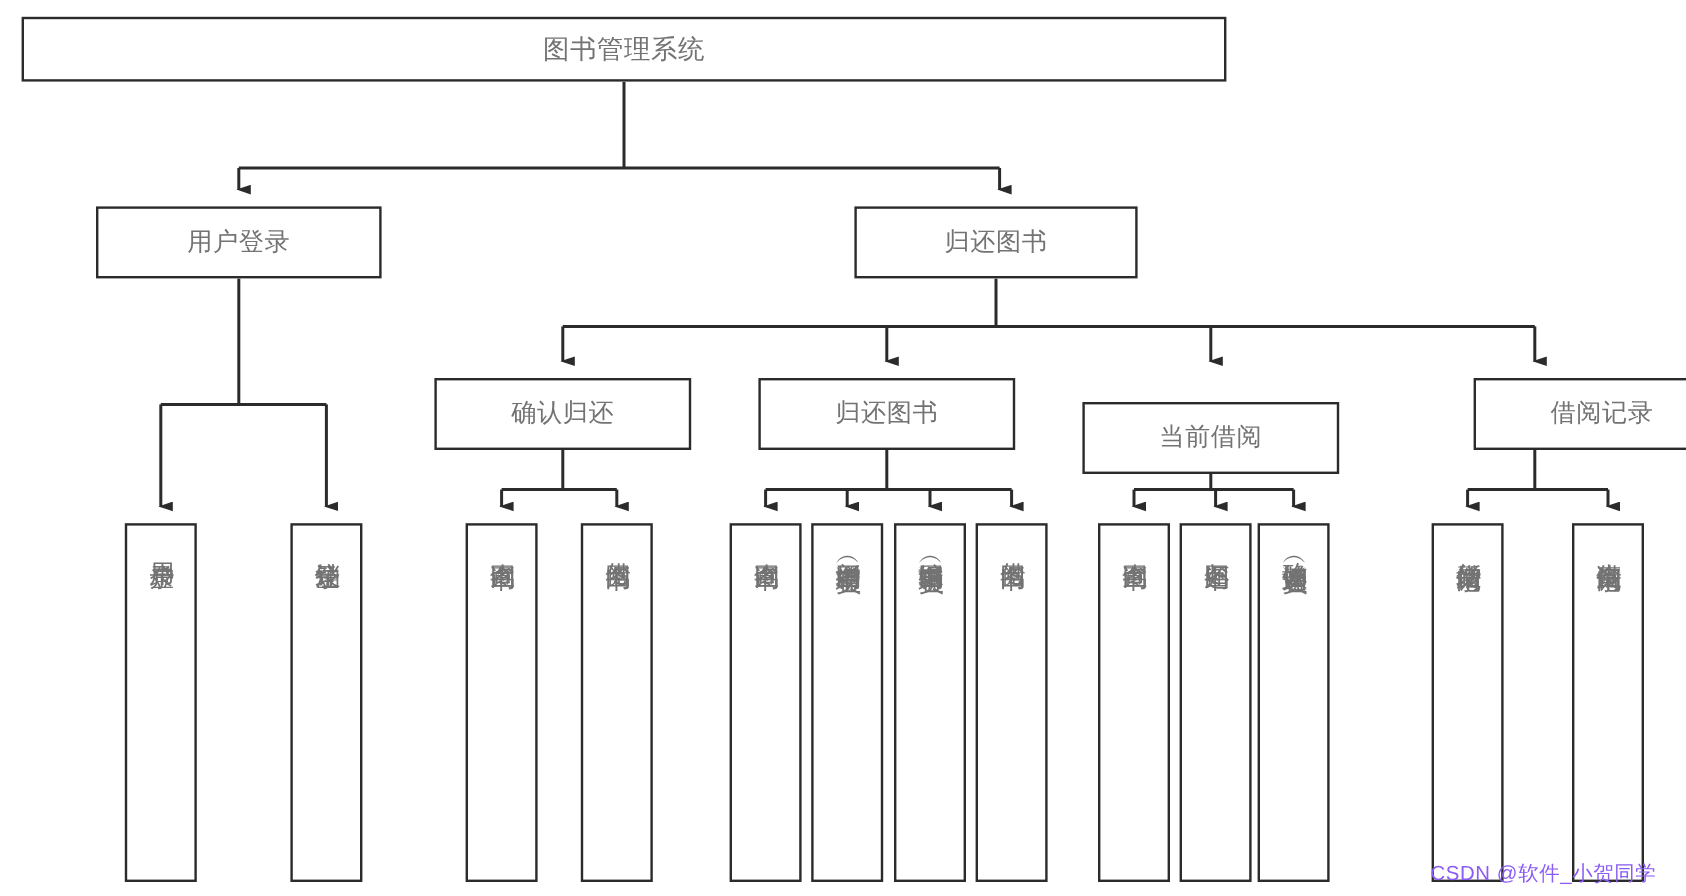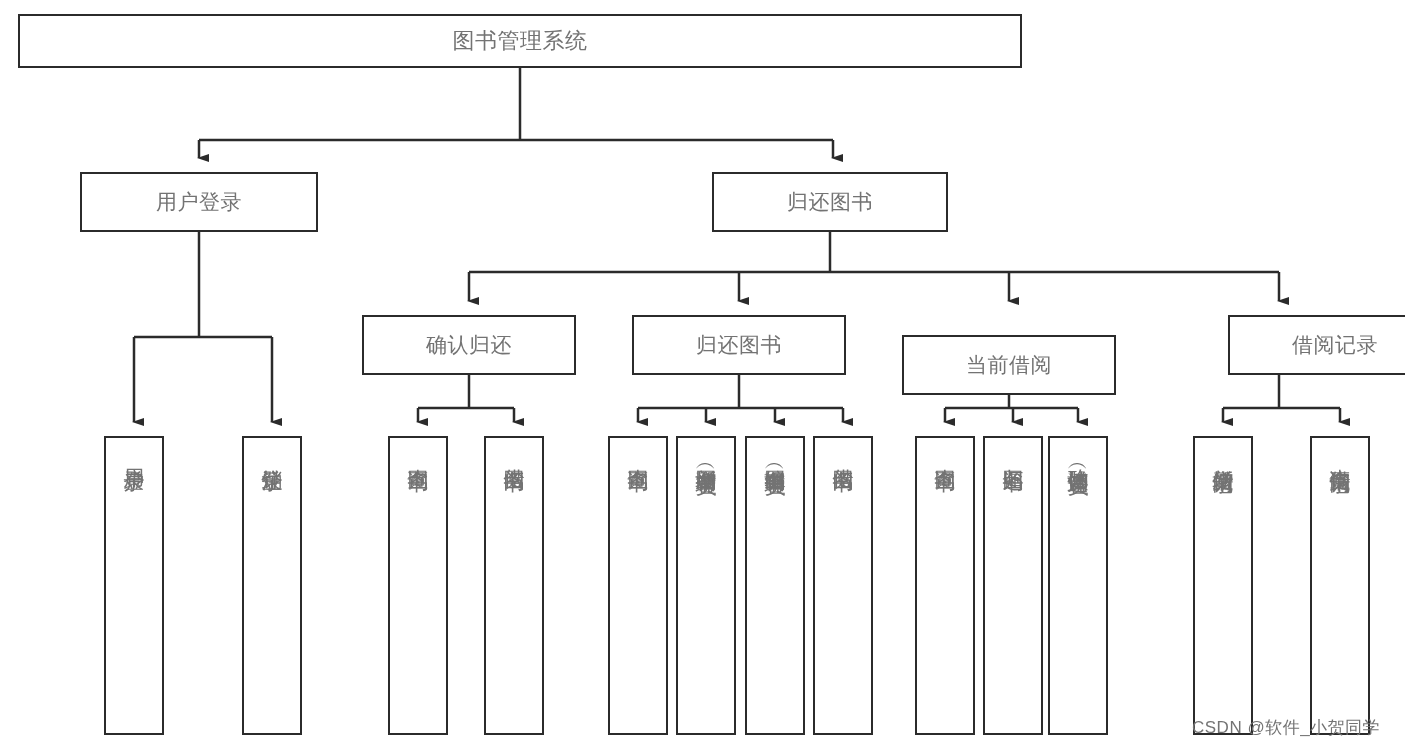--- a/index.html
+++ b/index.html
@@ -51,21 +51,21 @@
     writing-mode: vertical-rl;
     text-orientation: upright;
     font-size: 21px;
     line-height: 1.05;
     letter-spacing: 1px;
     white-space: nowrap;
   }
   .watermark {
     position: absolute;
     font-size: 17px;
-    color: #737373;
+    color: #8b5cf6;
     white-space: nowrap;
     letter-spacing: 0.5px;
   }
 </style>
 </head>
 <body>
 
 <div id="canvas">
 
   <svg class="lines" viewBox="0 0 1405 747" xmlns="http://www.w3.org/2000/svg">

